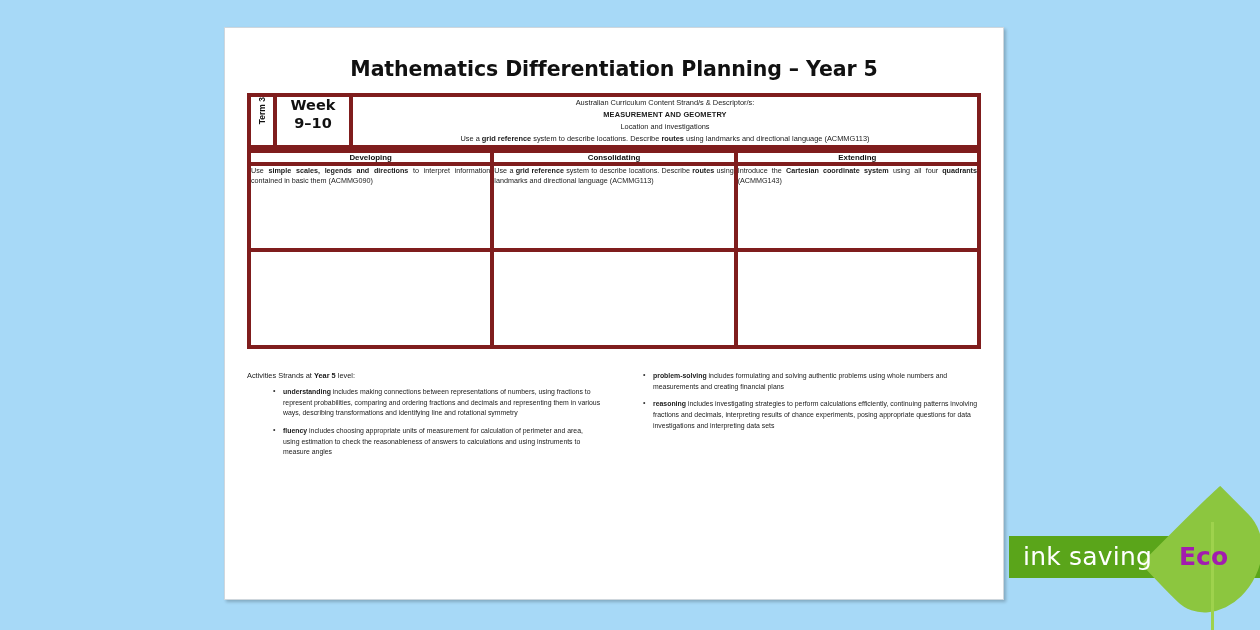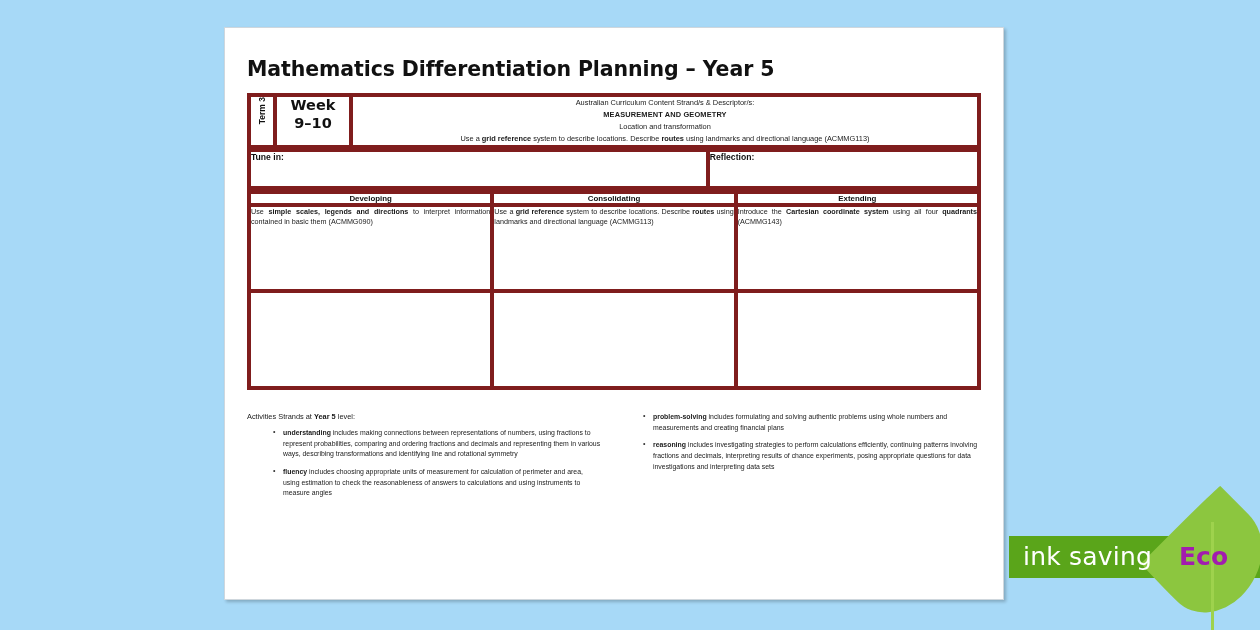--- a/index.html
+++ b/index.html
@@ -31,20 +31,21 @@
   #sheet-inner {
     position: absolute;
     left: 22px;
     top: 17px;
     right: 22px;
     bottom: 10px;
   }
 
   
   .doc-title {
+    text-align: center;
     font-size: 20.5px;
     font-weight: bold;
     color: #111111;
     letter-spacing: -0.1px;
     margin: 12px 0 12px 0;
     font-family: "DejaVu Sans", sans-serif;
   }
 
   
   table.grid {
@@ -367,39 +368,27 @@
         <td class="term-cell">
           <span class="term-rot">Term 3</span>
         </td>
         <td class="week-cell">
           <div>Week</div>
           <div>9–10</div>
         </td>
         <td class="curric-cell">
           <div class="curric-line">Australian Curriculum Content Strand/s &amp; Descriptor/s:</div>
           <div class="curric-line b">MEASUREMENT AND GEOMETRY</div>
-          <div class="curric-line">Location and transformation</div>
+          <div class="curric-line">Location and investigations</div>
           <div class="curric-line"><span>Use a </span><b>grid reference</b><span> system to describe locations. Describe </span><b>routes</b><span> using landmarks and directional language (ACMMG113)</span></div>
         </td>
       </tr>
     </tbody>
       </table>
 
-    <table class="grid" style="margin-top:-1px;">
-      <tbody>
-          <tr class="tune-row">
-        <td class="tune-cell">
-          <span>Tune in:</span>
-        </td>
-        <td class="refl-cell">
-          <span>Reflection:</span>
-        </td>
-      </tr>
-    </tbody>
-      </table>
 
 
     <table class="grid">
       <tbody>
           <tr class="da-head">
         <td>Developing</td>
         <td>Consolidating</td>
         <td>Extending</td>
       </tr>
       <tr class="da-body">

